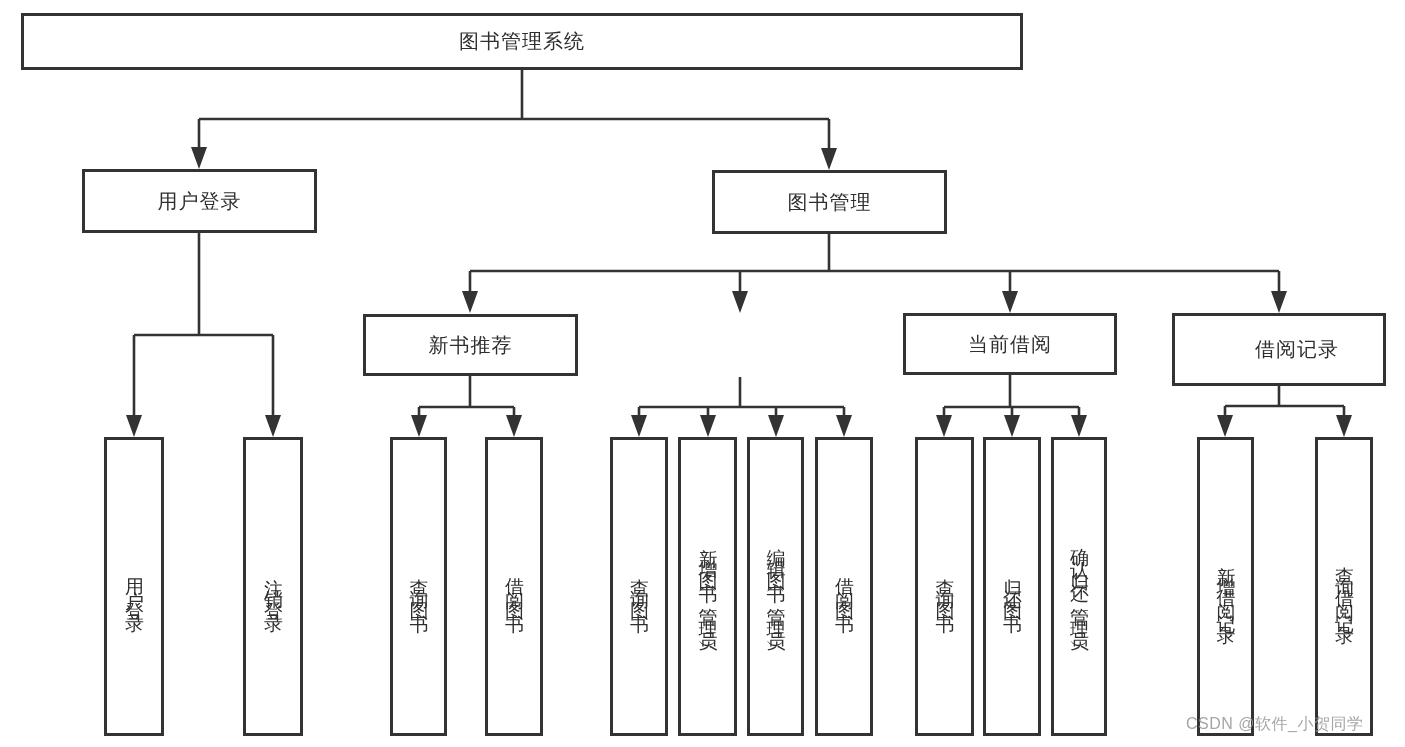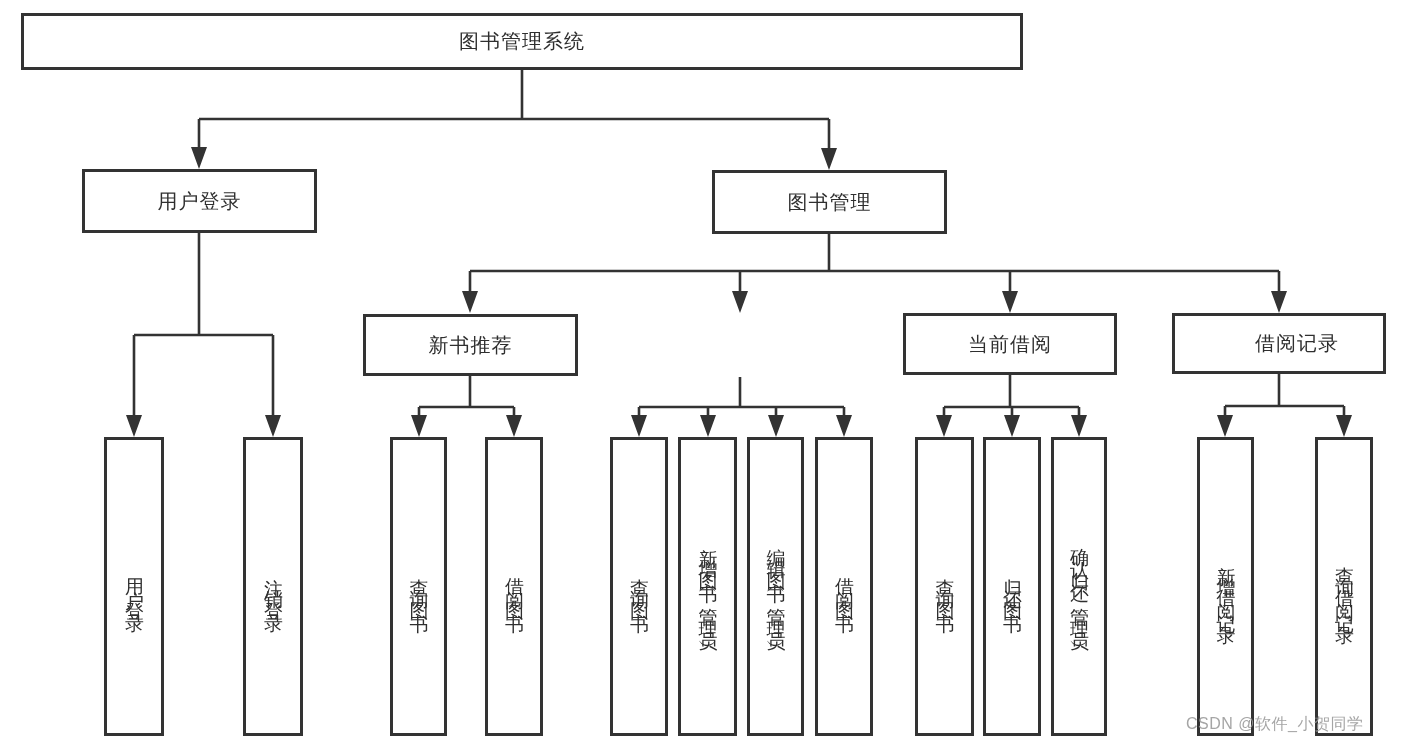--- a/index.html
+++ b/index.html
@@ -82,21 +82,21 @@
       M1336 415 L1352 415 L1344 437 Z"></path>
   </svg>
 
   <div class="node h-node" style="left:21px; top:13px; width:1002px; height:57px;">图书管理系统</div>
 
   <div class="node h-node" style="left:82px; top:169px; width:235px; height:64px;">用户登录</div>
   <div class="node h-node" style="left:363px; top:314px; width:215px; height:62px;">新书推荐</div>
 
   <div class="node h-node" style="left:712px; top:170px; width:235px; height:64px;">图书管理</div>
   <div class="node h-node" style="left:903px; top:313px; width:214px; height:62px;">当前借阅</div>
-  <div class="node h-node" style="left:1172px; top:313px; width:214px; height:61px;padding-left:36px;">借阅记录</div>
+  <div class="node h-node" style="left:1172px; top:313px; width:214px; height:73px;padding-left:36px;">借阅记录</div>
 
   <div class="node v-node" style="left:104px; top:437px; width:60px; height:299px;">用户登录</div>
   <div class="node v-node" style="left:243px; top:437px; width:60px; height:299px;">注销登录</div>
 
   <div class="node v-node" style="left:390px; top:437px; width:57px; height:299px;">查询图书</div>
   <div class="node v-node" style="left:485px; top:437px; width:58px; height:299px;">借阅图书</div>
 
   <div class="node v-node" style="left:610px; top:437px; width:58px; height:299px;">查询图书</div>
   <div class="node v-node" style="left:678px; top:437px; width:59px; height:299px;">新增图书（管理员）</div>
   <div class="node v-node" style="left:747px; top:437px; width:57px; height:299px;">编辑图书（管理员）</div>

